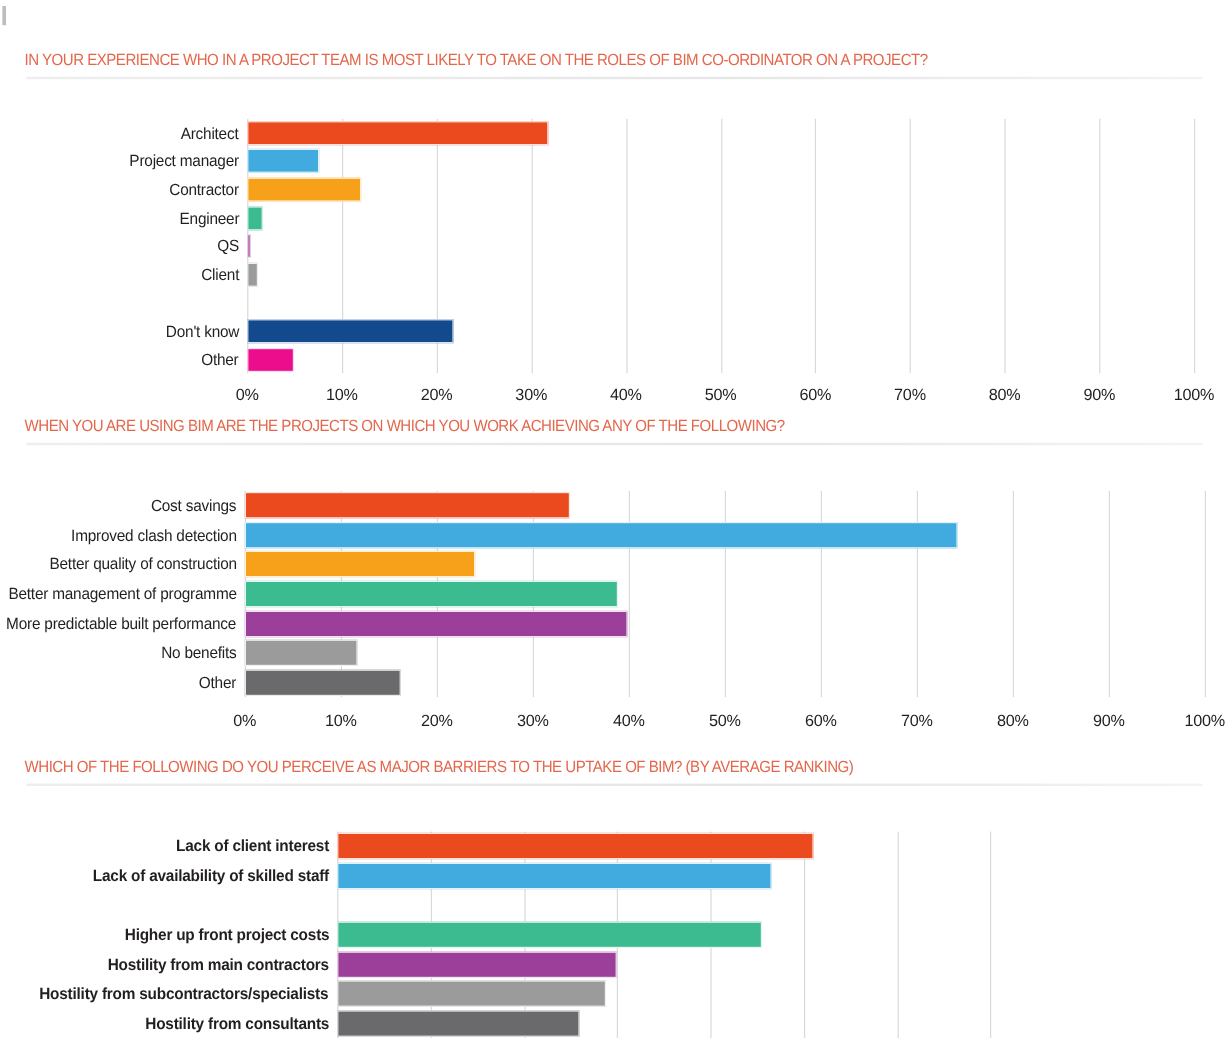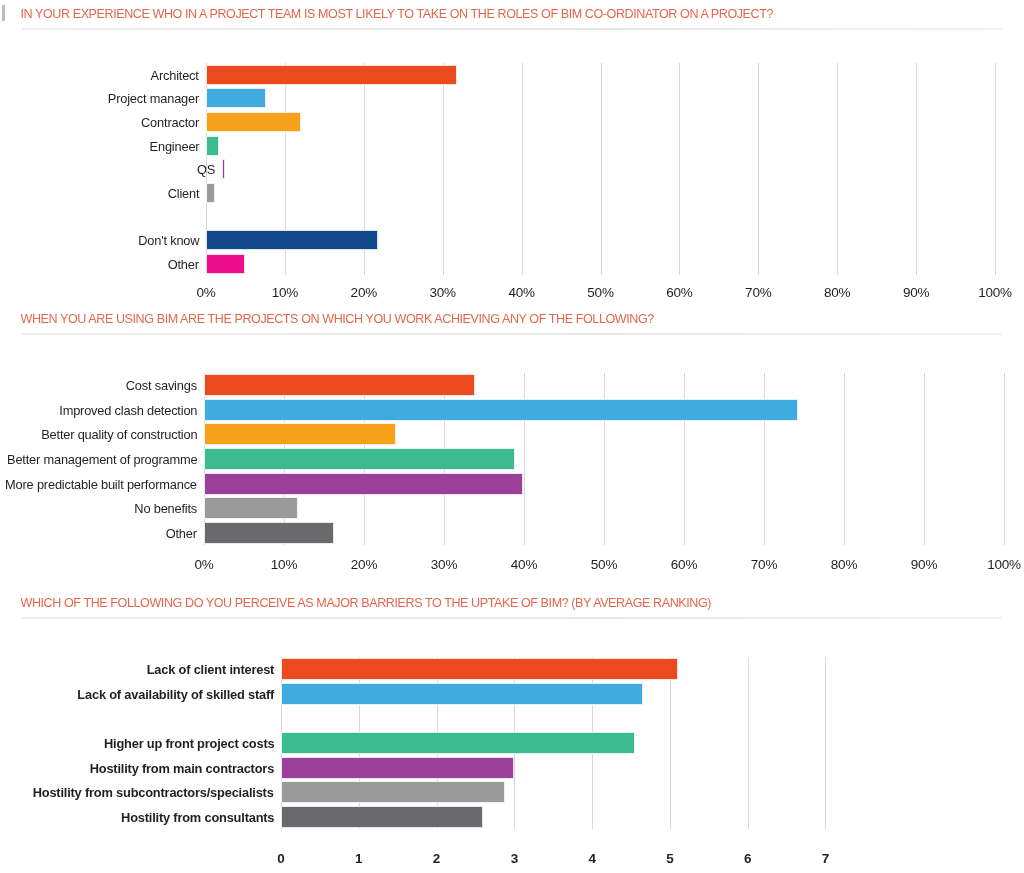--- a/index.html
+++ b/index.html
@@ -11,21 +11,21 @@
     overflow: hidden;
   }
   .page { position: relative; width: 1024px; height: 873px; background:#fff; }
 
   .edge-mark {
     position: absolute; left: 2px; top: 5px;
     width: 3px; height: 16px; background: #bdbdbd;
   }
 
   
-  .section { position: absolute; left: 0; width: 1024px; }
+  .section { position: absolute; left: 0; width: 1024px; margin-top: 36px; }
   .sec-title {
     color: #e4674c;
     font-size: 13.5px;
     letter-spacing: -0.45px;
     white-space: nowrap;
     transform: scaleX(0.93);
     transform-origin: left center;
     line-height: 16px;
     padding-left: 22px;
   }
@@ -109,21 +109,21 @@
             <div class="bar" title="Project manager: 7.6" style="width: 57.964px; height: 18px; background: rgb(65, 170, 222);"></div>
           </div>
           <div class="row" style="position: absolute; left: 0px; top: 47.2px; width: 789px; height: 23.6px;">
             <div class="row-label">Contractor</div>
             <div class="bar" title="Contractor: 12" style="width: 92.68px; height: 18px; background: rgb(247, 161, 26);"></div>
           </div>
           <div class="row" style="position: absolute; left: 0px; top: 70.8px; width: 789px; height: 23.6px;">
             <div class="row-label">Engineer</div>
             <div class="bar" title="Engineer: 1.6" style="width: 10.624px; height: 18px; background: rgb(60, 186, 144);"></div>
           </div>
-          <div class="row" style="position: absolute; left: 16px; top: 94.4px; width: 789px; height: 23.6px; text-align: center;">
+          <div class="row" style="position: absolute; left: 0px; top: 94.4px; width: 789px; height: 23.6px; text-align: center;">
             <div class="row-label">QS</div>
             <div class="bar" title="QS: 0.3" style="width: 1px; height: 18px; background: rgb(156, 63, 154);"></div>
           </div>
           <div class="row" style="position: absolute; left: 0px; top: 118px; width: 789px; height: 23.6px;">
             <div class="row-label">Client</div>
             <div class="bar" title="Client: 1.2" style="width: 7.468px; height: 18px; background: rgb(155, 155, 155);"></div>
           </div>
           <div class="row" style="position: absolute; left: 0px; top: 165.2px; width: 789px; height: 23.6px;">
             <div class="row-label">Don't know</div>
             <div class="bar" title="Don't know: 21.8" style="width: 170.002px; height: 18px; background: rgb(19, 74, 142);"></div>

